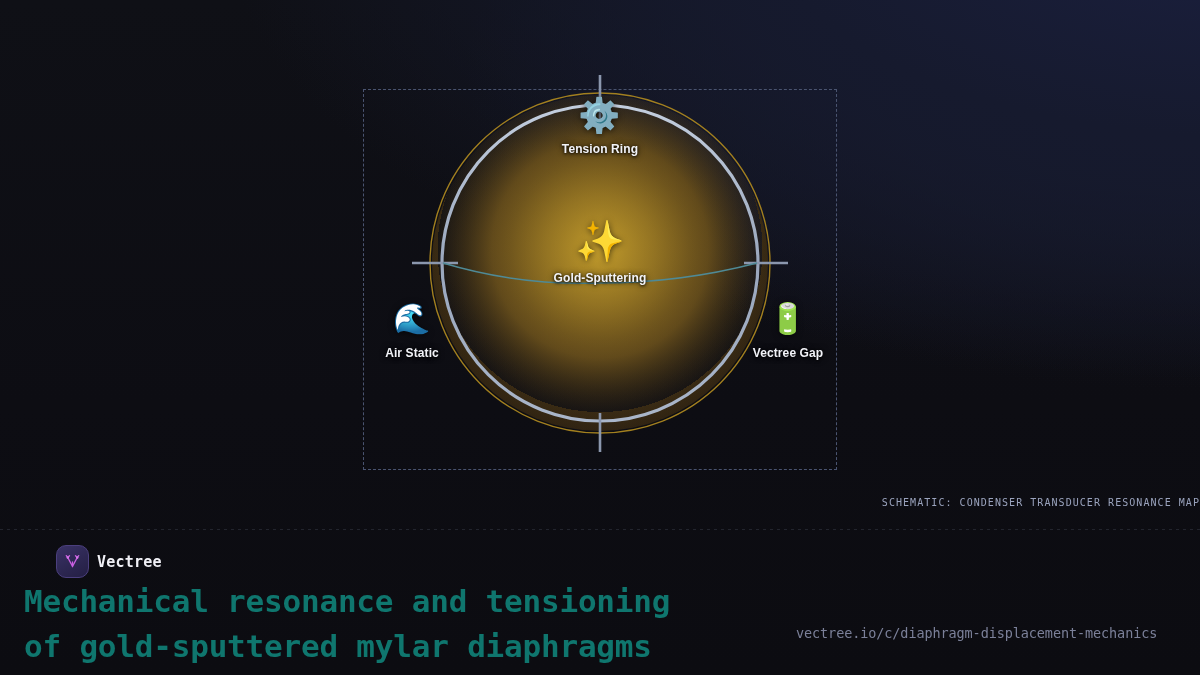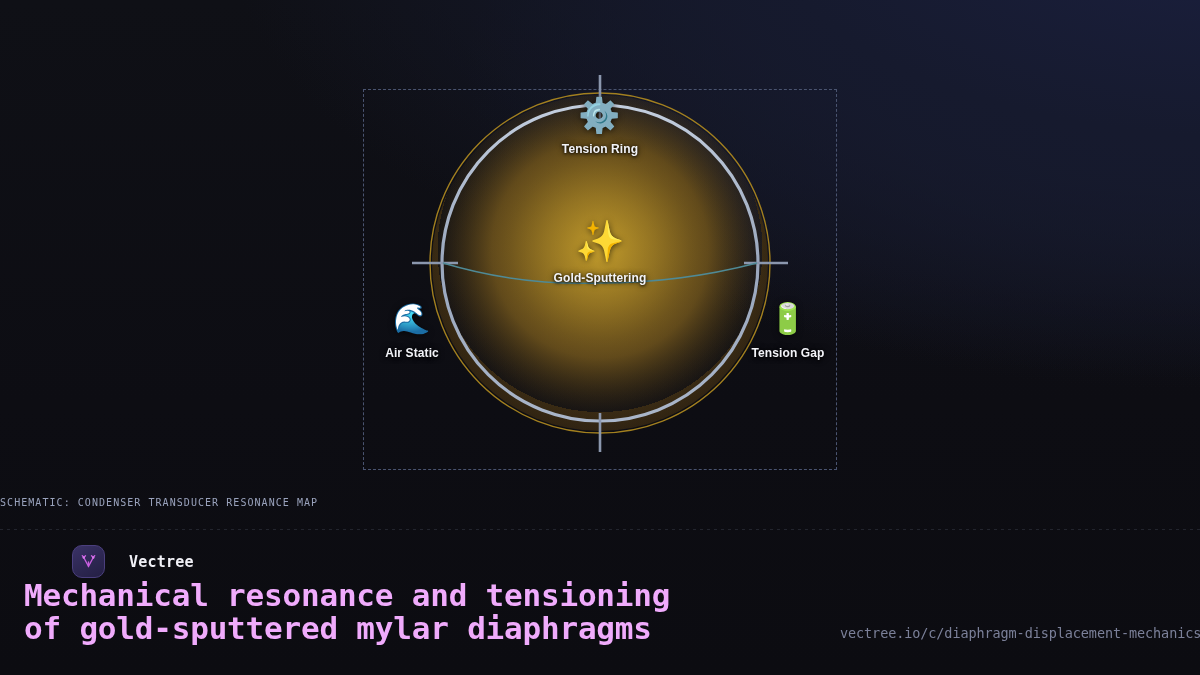--- a/index.html
+++ b/index.html
@@ -86,21 +86,21 @@
   #node-center .glyph { font-size: 40px; line-height: 44px; height: 44px; }
   #node-air     { left: 332px; top: 300px; }
   #node-static  { left: 708px; top: 300px; }
 
   
   .caption {
     position: absolute;
     left: 0;
     right: 0;
     top: 497px;
-    text-align: left;
+    text-align: right;
     font-family: "DejaVu Sans Mono", "Liberation Mono", monospace;
     font-size: 10px;
     letter-spacing: 1.05px;
     color: #9aa3bd;
     z-index: 5;
   }
 
   
   .divider {
     position: absolute;
@@ -122,25 +122,25 @@
     position: absolute;
     left: 0;
     top: 534px;
     width: 1200px;
     height: 141px;
     z-index: 7;
   }
 
   .brand {
     position: absolute;
-    left: 24px;
+    left: 8px;
     top: 11px;
     display: flex;
     align-items: center;
-    gap: 24px;
+    gap: 8px;
     padding-left: 48px;
   }
   .brand-mark {
     width: 33px;
     height: 33px;
     border-radius: 10px;
     background: linear-gradient(150deg, #3a3266 0%, #2d2752 55%, #241f44 100%);
     border: 1px solid #4b3f7e;
     display: flex;
     align-items: center;
@@ -154,36 +154,35 @@
     letter-spacing: .2px;
   }
 
   .headline {
     position: absolute;
     left: 24px;
     top: 45px;
     font-family: "DejaVu Sans Mono", "Liberation Mono", monospace;
     font-size: 31px;
     font-weight: bold;
-    line-height: 33px;
-    color: #f0abfc;
+    line-height: 45px;
+    color: #0f766e;
     letter-spacing: -0.2px;
     white-space: pre-line;
   }
 
   .urlbar {
     position: absolute;
     left: 796px;
     top: 91px;
     font-family: "DejaVu Sans Mono", "Liberation Mono", monospace;
     font-size: 13.5px;
     color: #7b8099;
     letter-spacing: -0.1px;
     white-space: nowrap;
-    margin-left: 44px;
   }
 </style>
 </head>
 <body>
 
 <div class="bg-layer bg-base"></div>
 <div class="bg-layer bg-navy"></div>
 
 <div class="stage"></div>
 
@@ -240,21 +239,21 @@
   <span class="label">Gold-Sputtering</span>
 </div>
 
 <div class="node" id="node-air">
   <span class="glyph small">🌊</span>
   <span class="label">Air Static</span>
 </div>
 
 <div class="node" id="node-static">
   <span class="glyph small">🔋</span>
-  <span class="label">Tension Gap</span>
+  <span class="label">Vectree Gap</span>
 </div>
 
 <div class="caption">SCHEMATIC: CONDENSER TRANSDUCER RESONANCE MAP</div>
 
 <div class="divider"></div>
 
 <div class="footer">
 
   <div class="brand">
     <span class="brand-mark">

